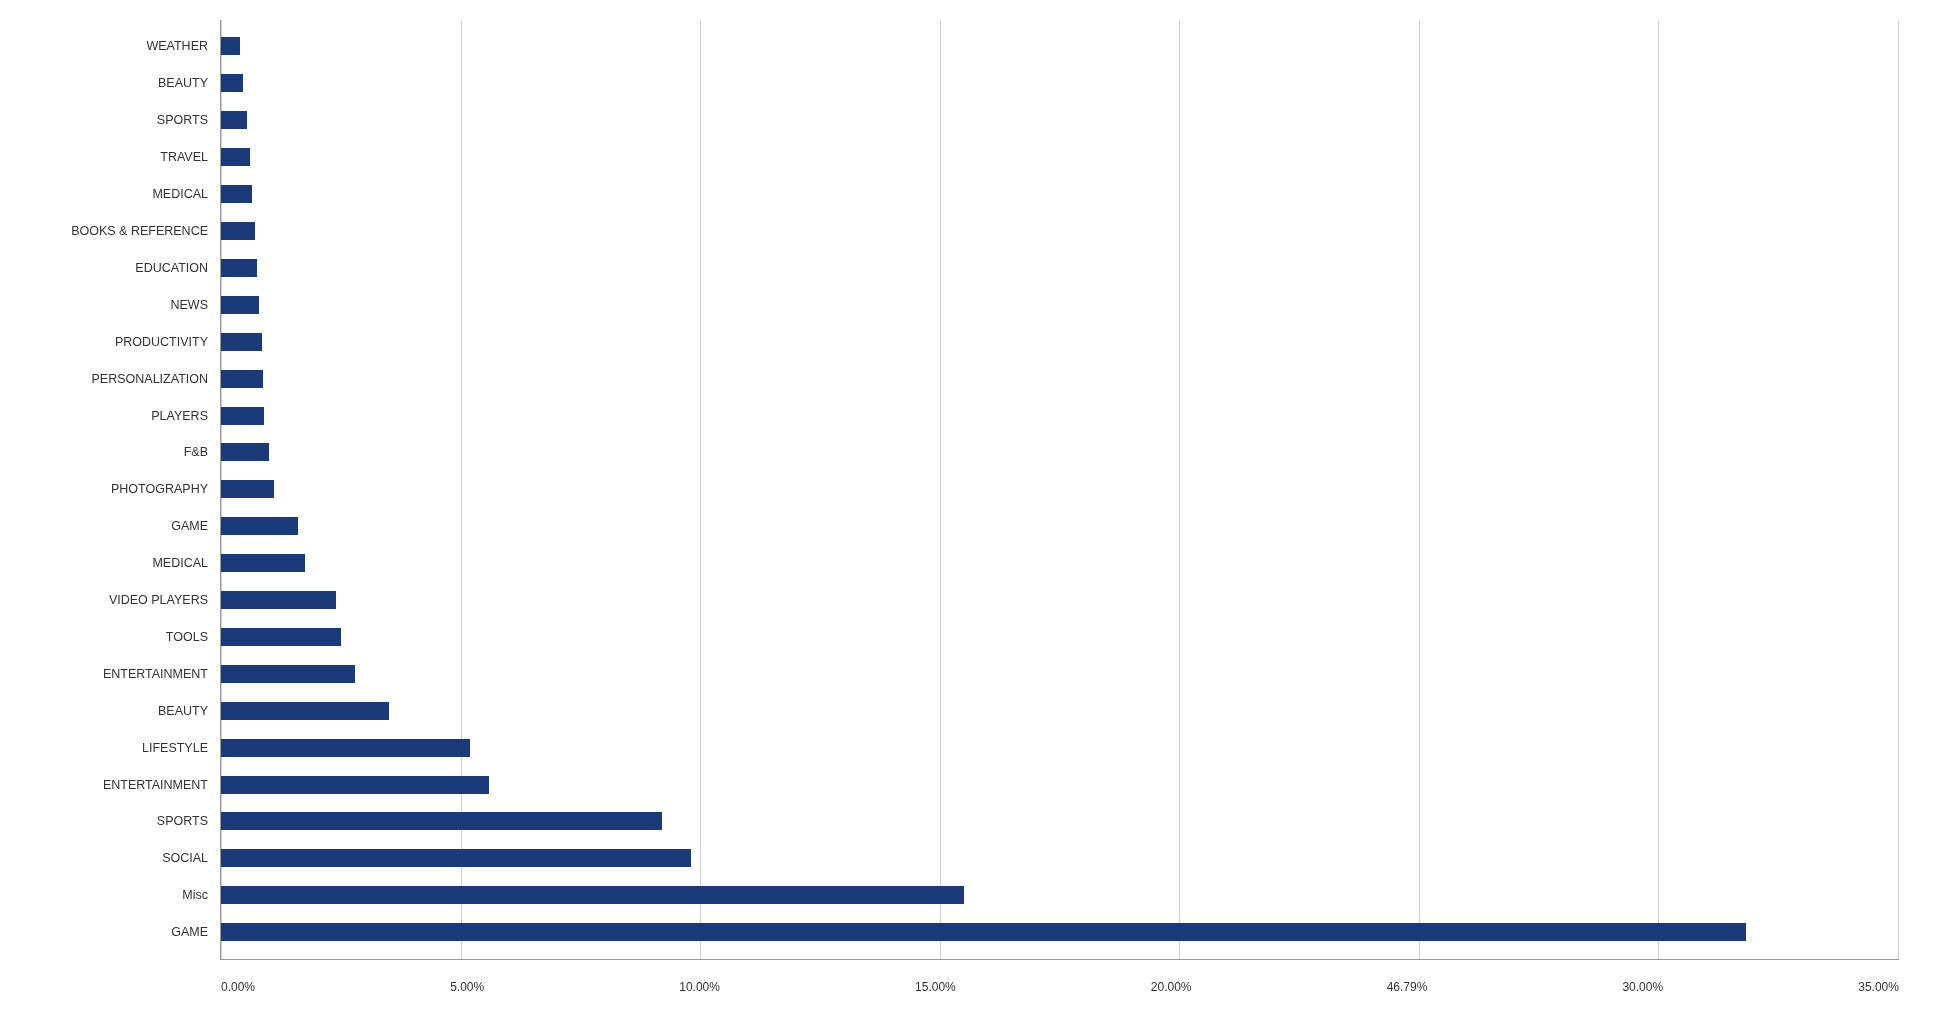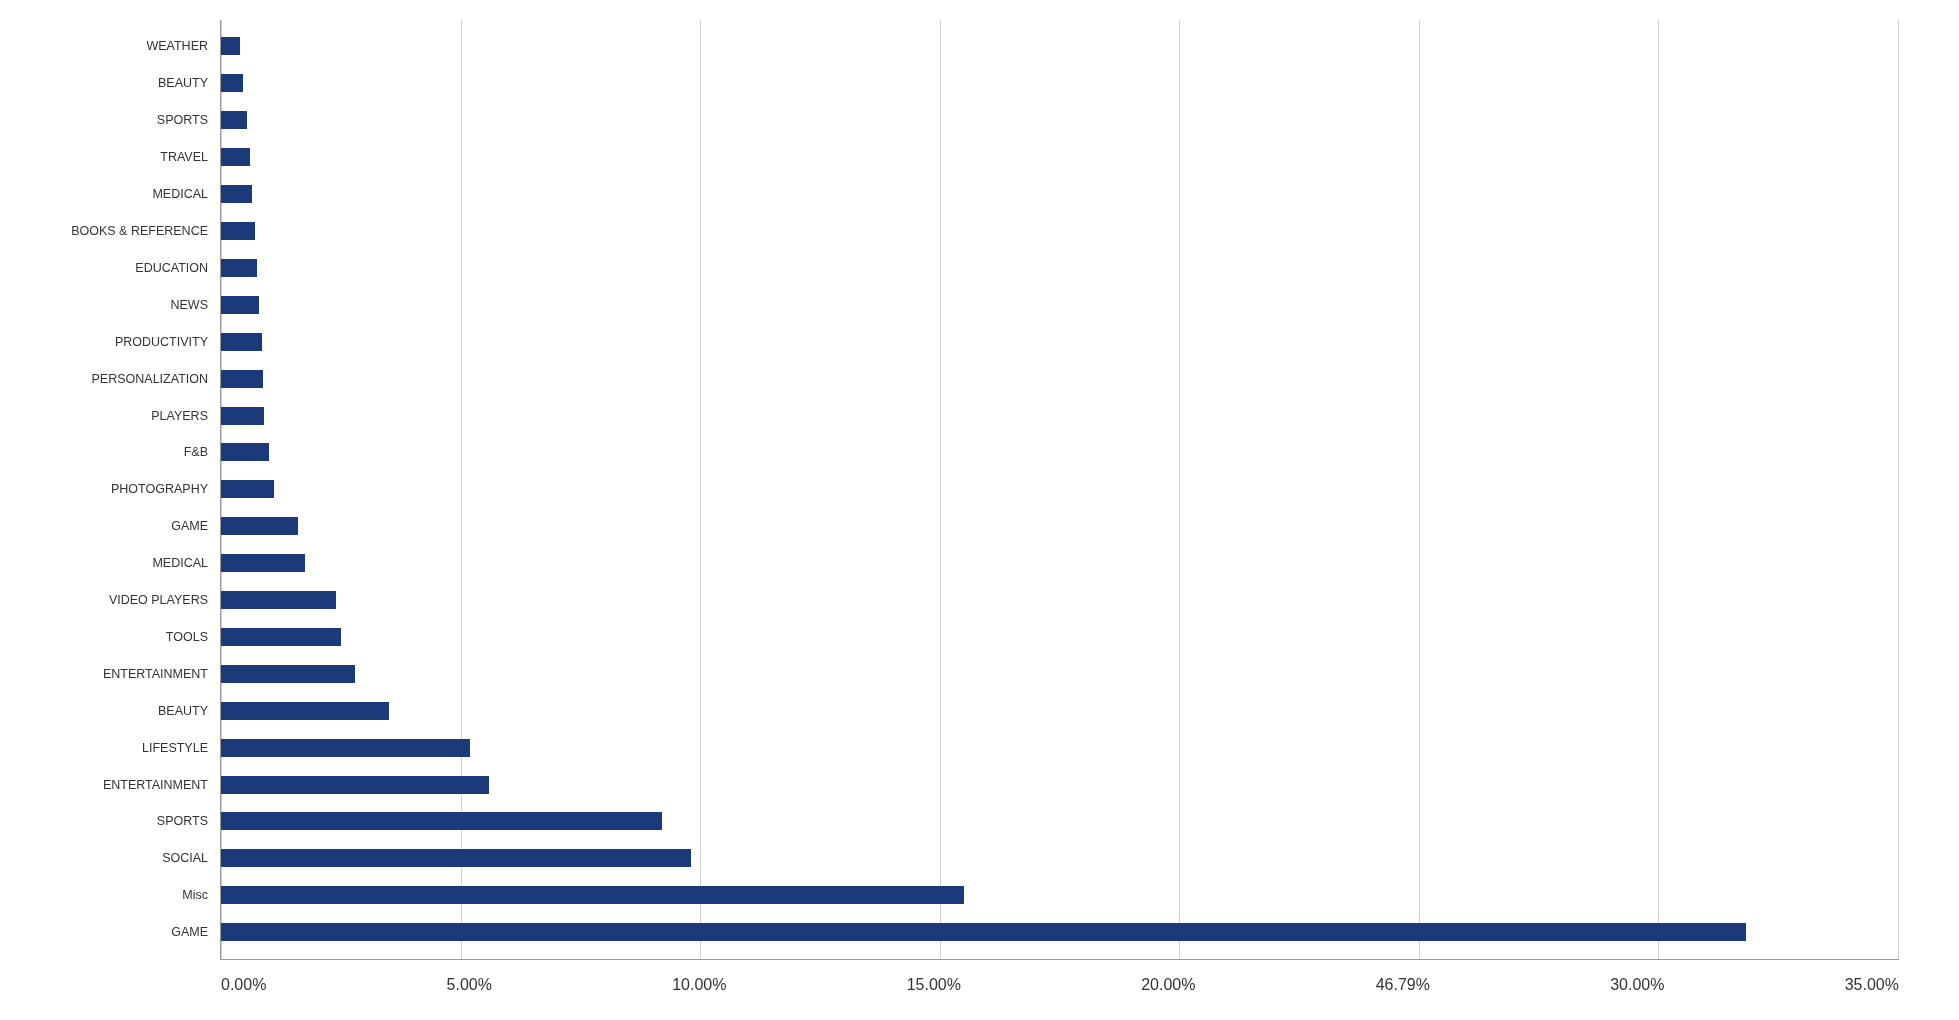--- a/index.html
+++ b/index.html
@@ -81,21 +81,21 @@
     }
     .x-axis-labels {
       position: absolute;
       bottom: -35px;
       left: 0;
       right: 0;
       display: flex;
       justify-content: space-between;
     }
     .x-label {
-      font-size: 16px;
+      font-size: 12px;
       color: #333;
       text-align: right;
     }
   </style>
 </head>
 <body>
 
 <div class="chart-container">
   <div class="chart-area">
 

